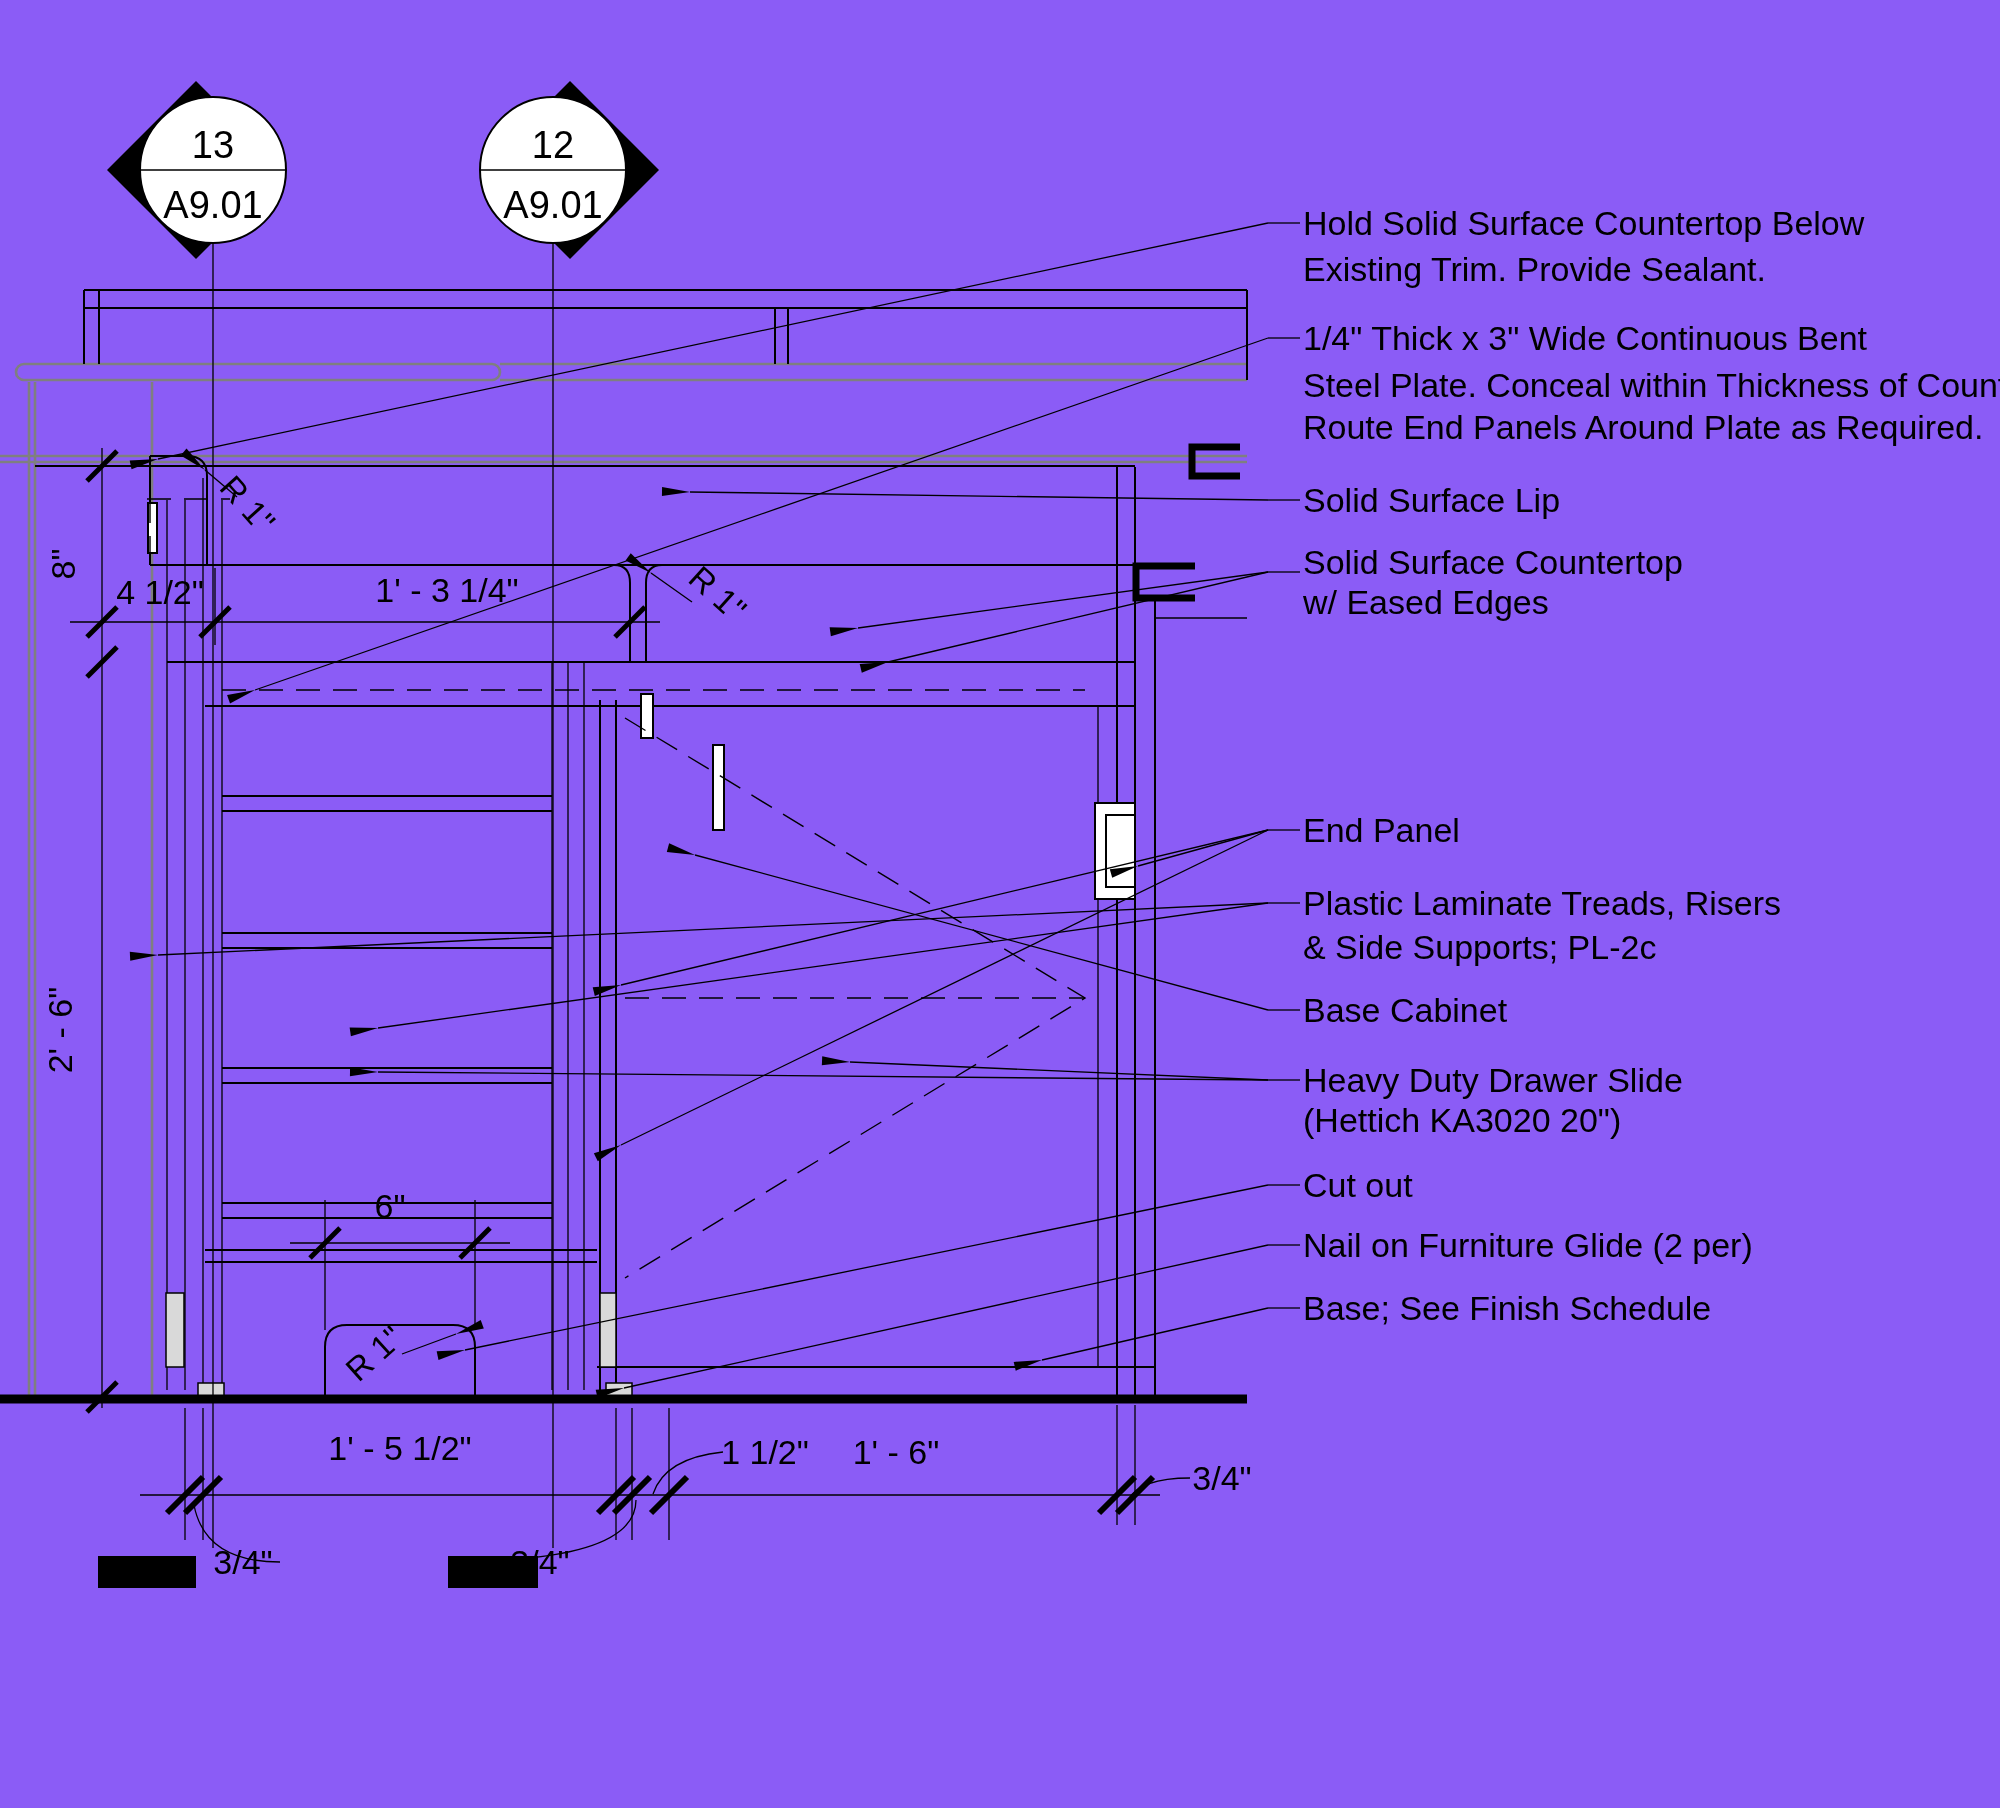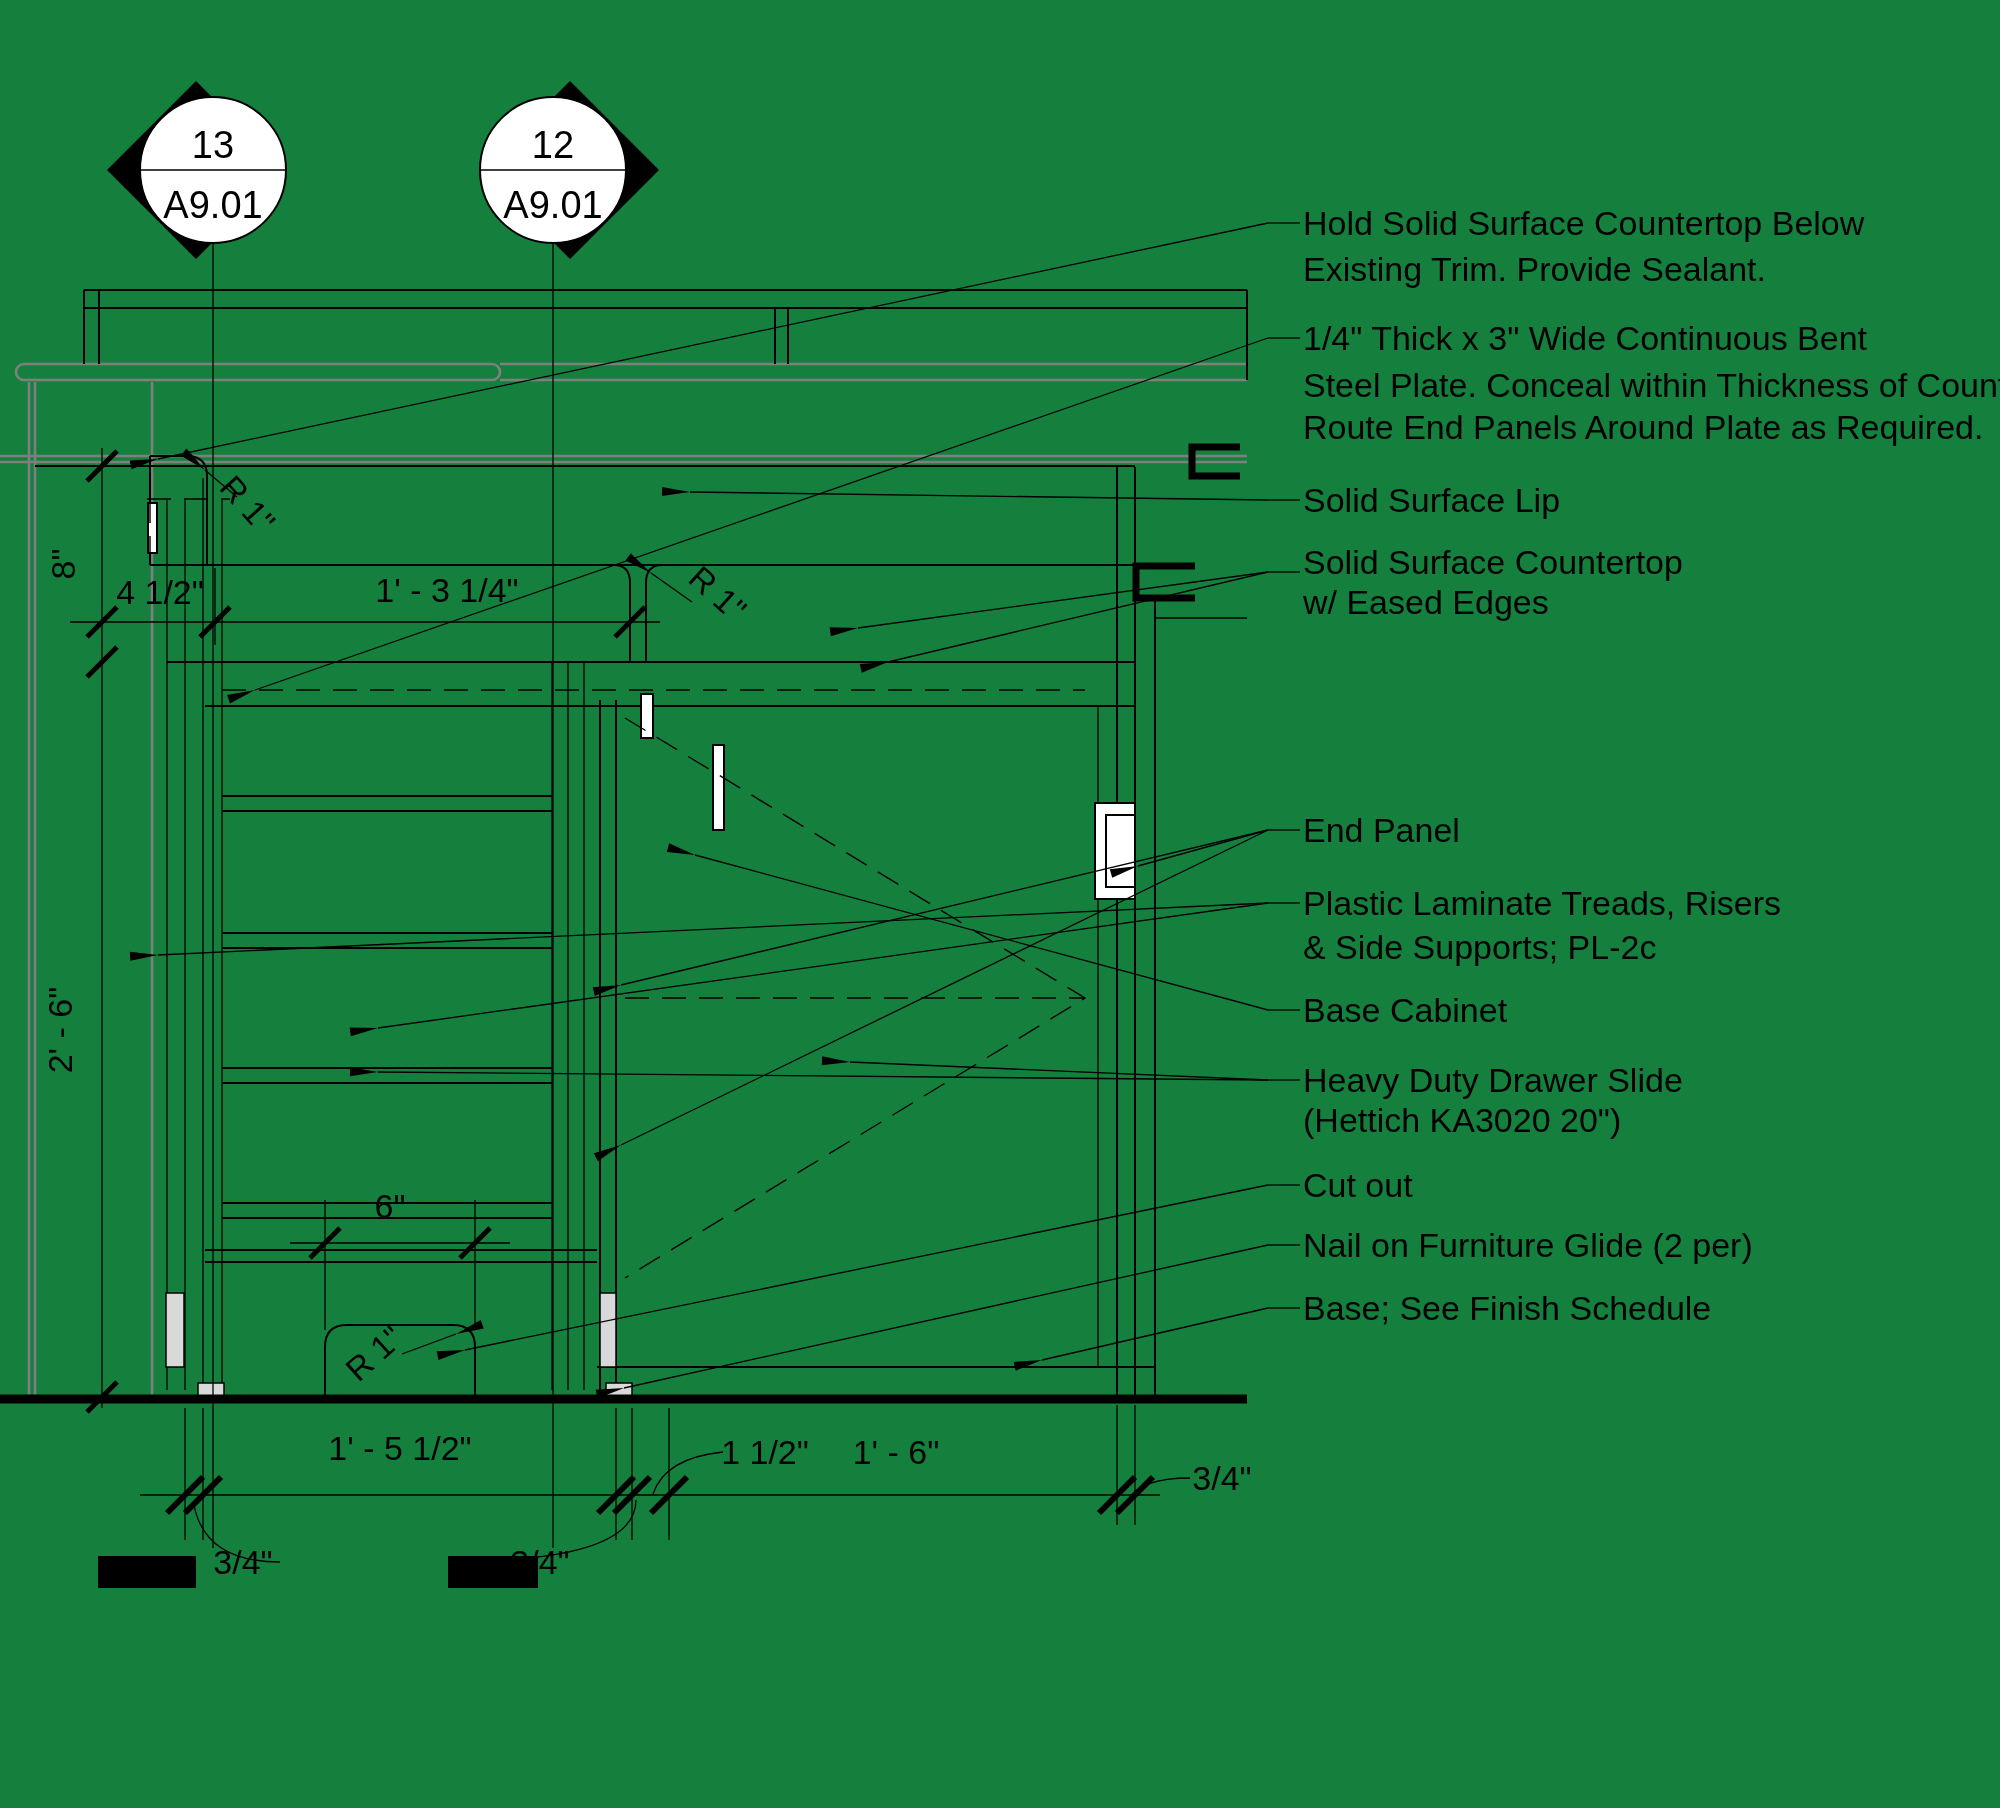--- a/index.html
+++ b/index.html
@@ -1,16 +1,16 @@
 <!DOCTYPE html>
 <html><head>
 <meta charset="utf-8">
 <style>
   html,body{margin:0;padding:0;background:#ffffff;}
-  .sheet{width:2000px;height:1808px;position:relative;background:#15803d;}
+  .sheet{width:2000px;height:1808px;position:relative;background:#8b5cf6;}
   svg text{font-family:"Liberation Sans", sans-serif;fill:#000;}
   .ann{font-size:34px;}
   .dim{font-size:34px;text-anchor:middle;}
   .mkr{font-size:38px;text-anchor:middle;}
   .rad{font-size:33px;text-anchor:middle;}
   .ln{stroke:#000;stroke-width:2;fill:none;}
   .thin{stroke:#000;stroke-width:1.3;fill:none;}
   .xthk{stroke:#000;stroke-width:7;fill:none;}
   .gray{stroke:#7f7f7f;stroke-width:2.6;fill:none;}
   .dash{stroke:#000;stroke-width:1.4;fill:none;stroke-dasharray:24 13;}

